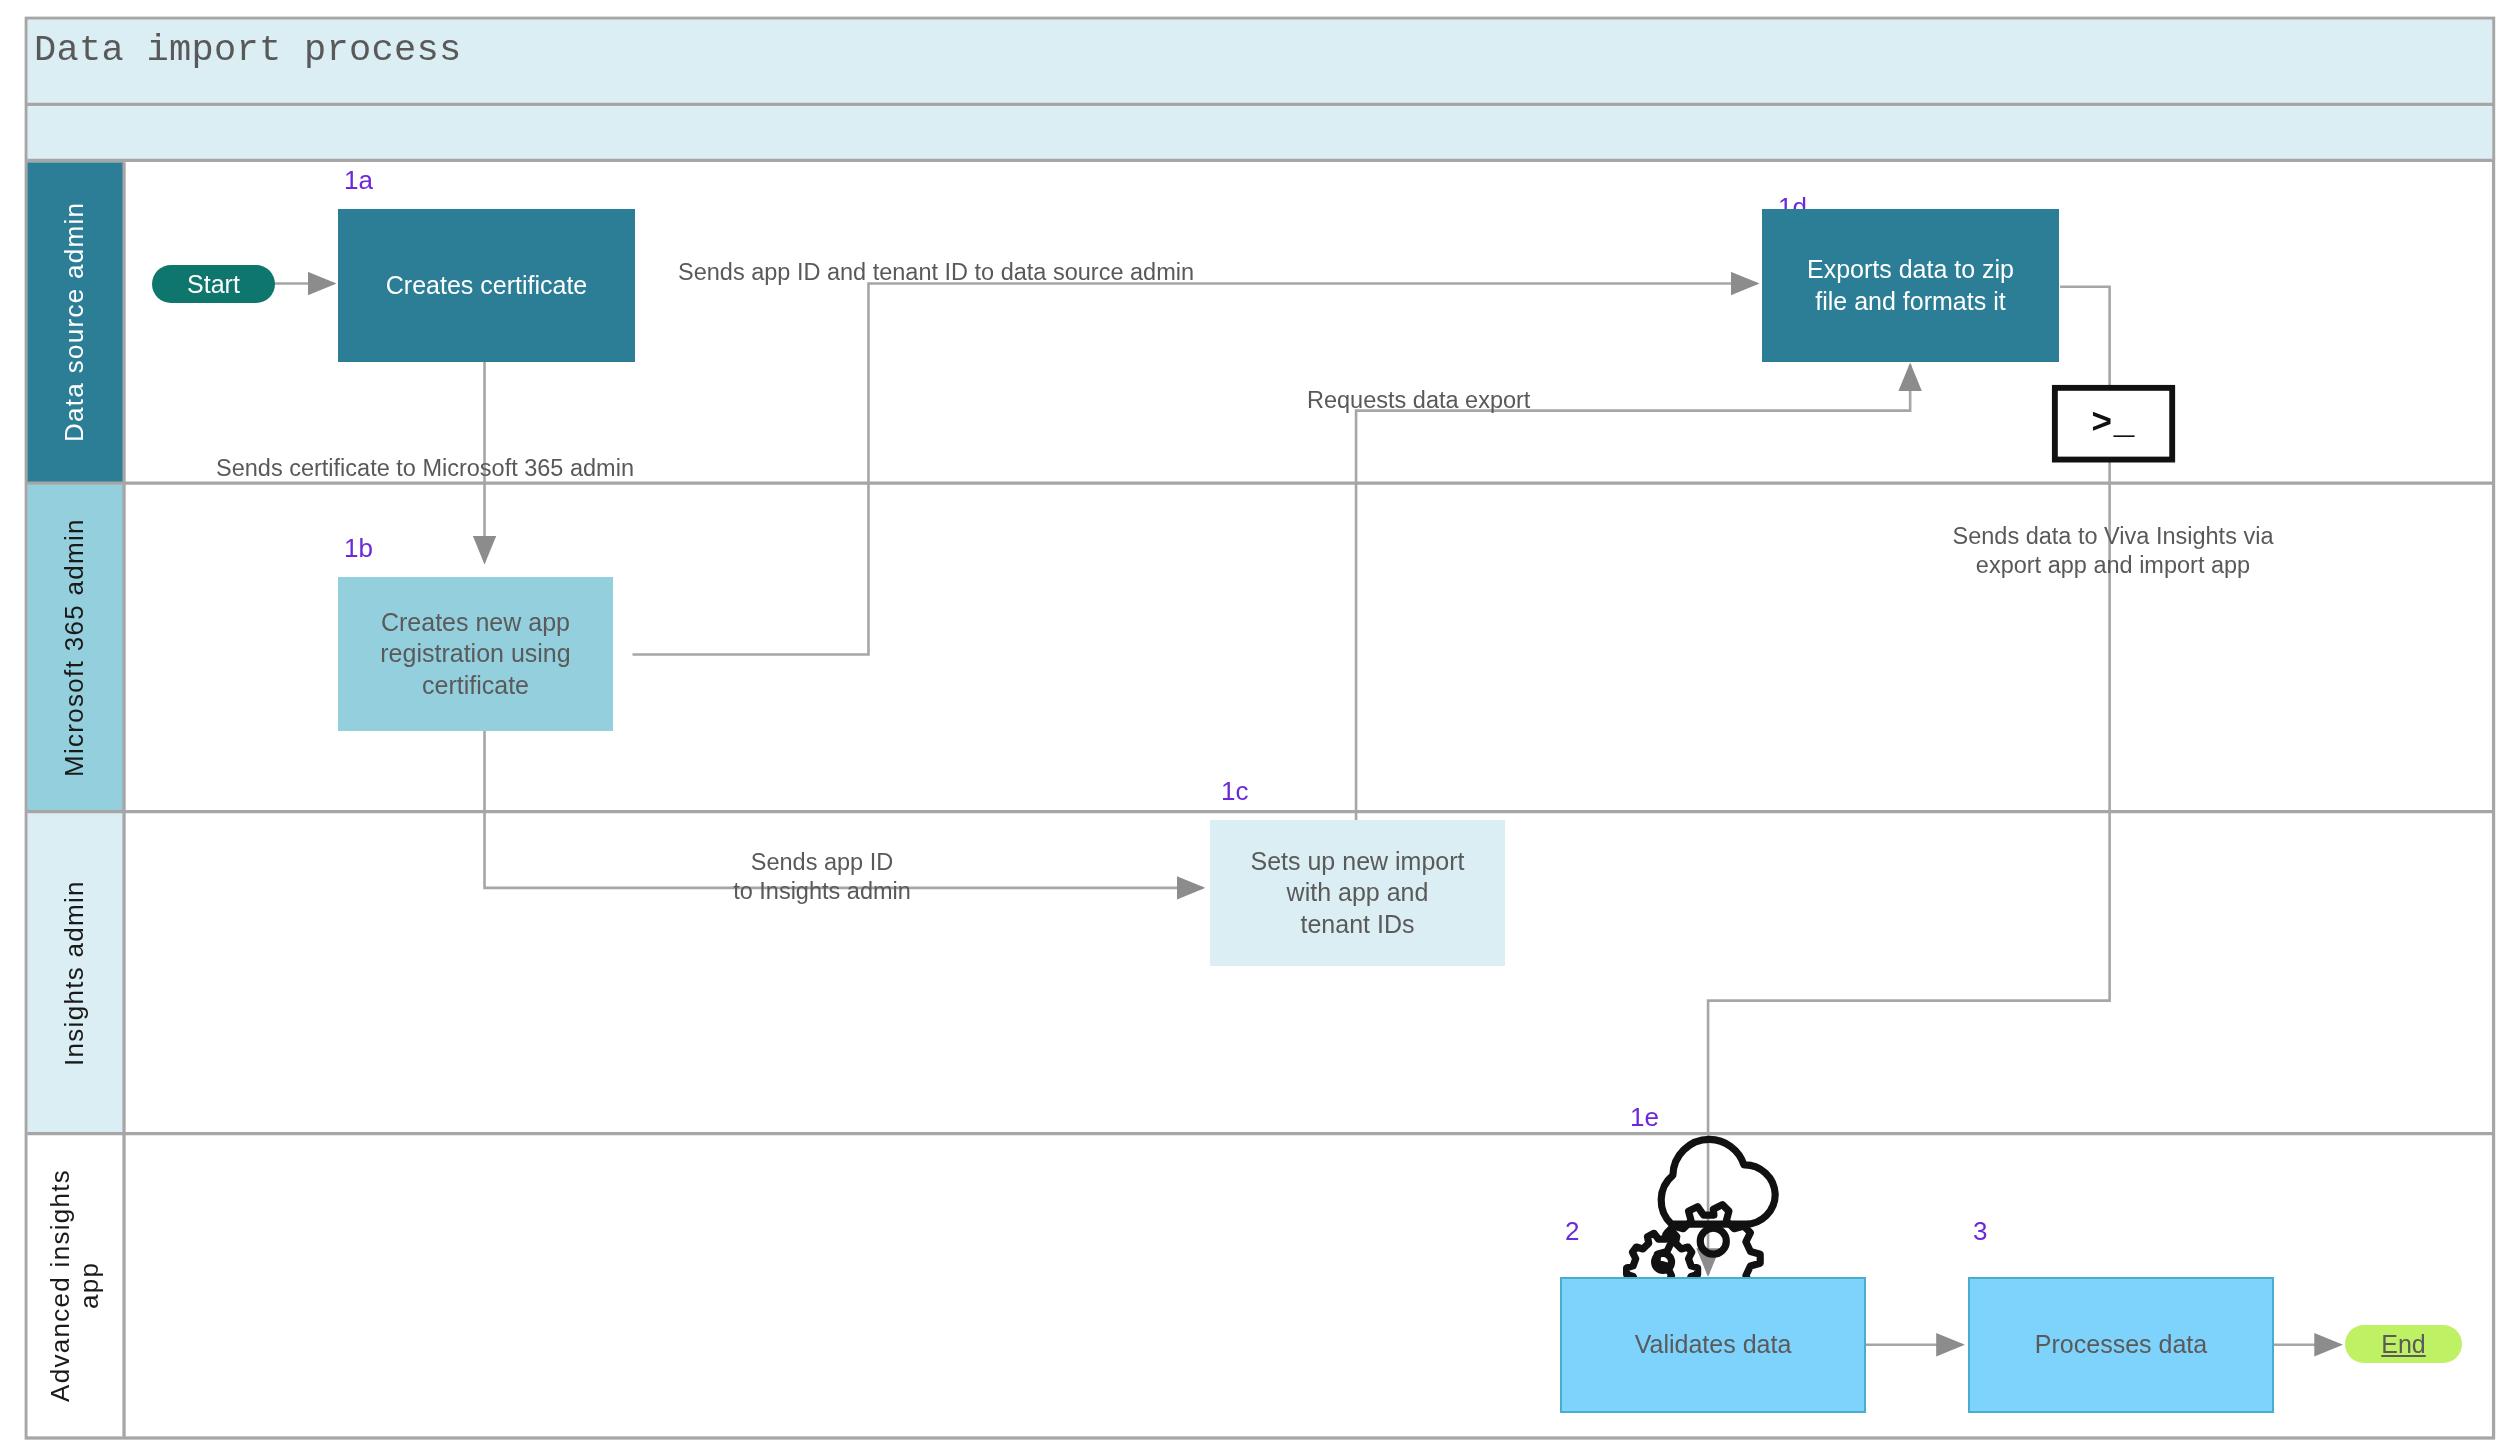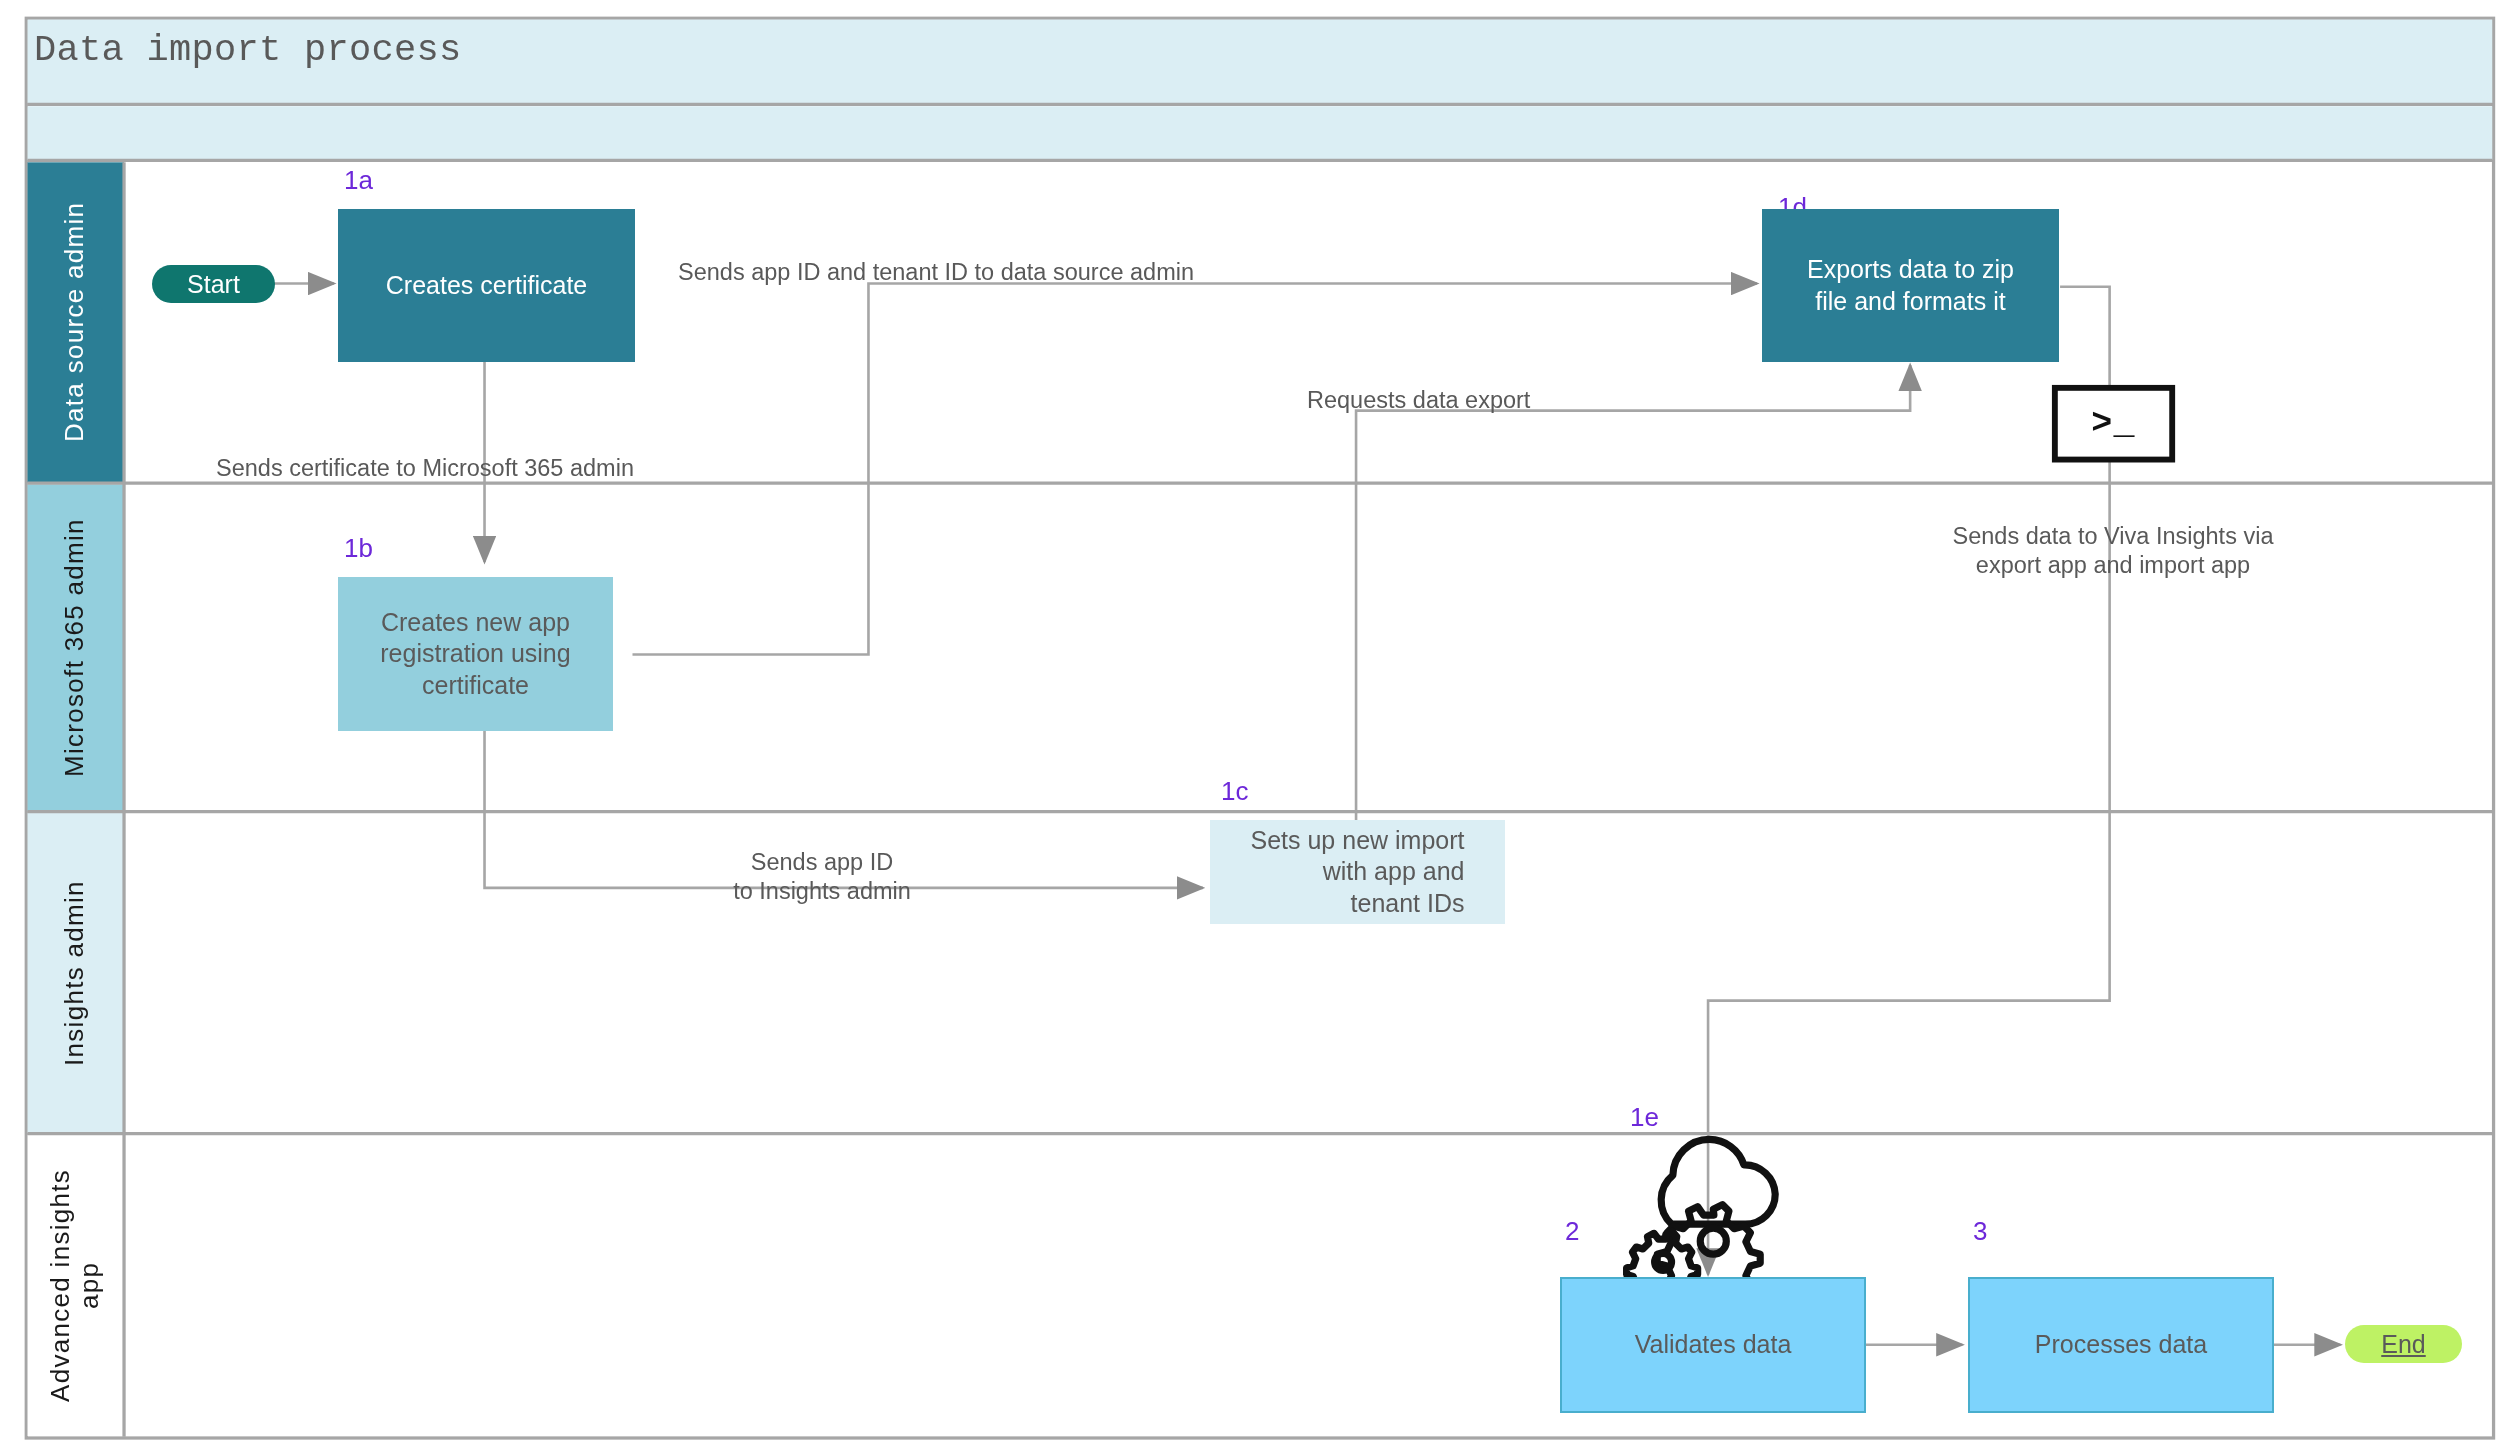--- a/index.html
+++ b/index.html
@@ -133,21 +133,21 @@
 
   <div class="step" style="left:344px; top:165px;">1a</div>
   <div class="nodebox nb-dark" style="left:338px; top:209px; width:297px; height:153px;">Creates certificate</div>
 
   <div class="step" style="left:344px; top:533px;">1b</div>
   <div class="nodebox nb-mid" style="left:338px; top:577px; width:275px; height:154px; white-space:pre-line;">Creates new app
 registration using
 certificate</div>
 
   <div class="step" style="left:1221px; top:776px;">1c</div>
-  <div class="nodebox nb-light" style="left:1210px; top:820px; width:295px; height:104px; white-space:pre-line;text-align:right;">Sets up new import
+  <div class="nodebox nb-light" style="left:1210px; top:820px; width:295px; height:146px; white-space:pre-line;">Sets up new import
 with app and
 tenant IDs</div>
 
   <div class="step" style="left:1778px; top:152px;margin-top:40px;">1d</div>
   <div class="nodebox nb-dark" style="left:1762px; top:209px; width:297px; height:153px; white-space:pre-line;">Exports data to zip
 file and formats it</div>
 
   <div class="step" style="left:1565px; top:1216px;">2</div>
   <div class="nodebox nb-outline" style="left:1560px; top:1277px; width:306px; height:136px;">Validates data</div>
 

